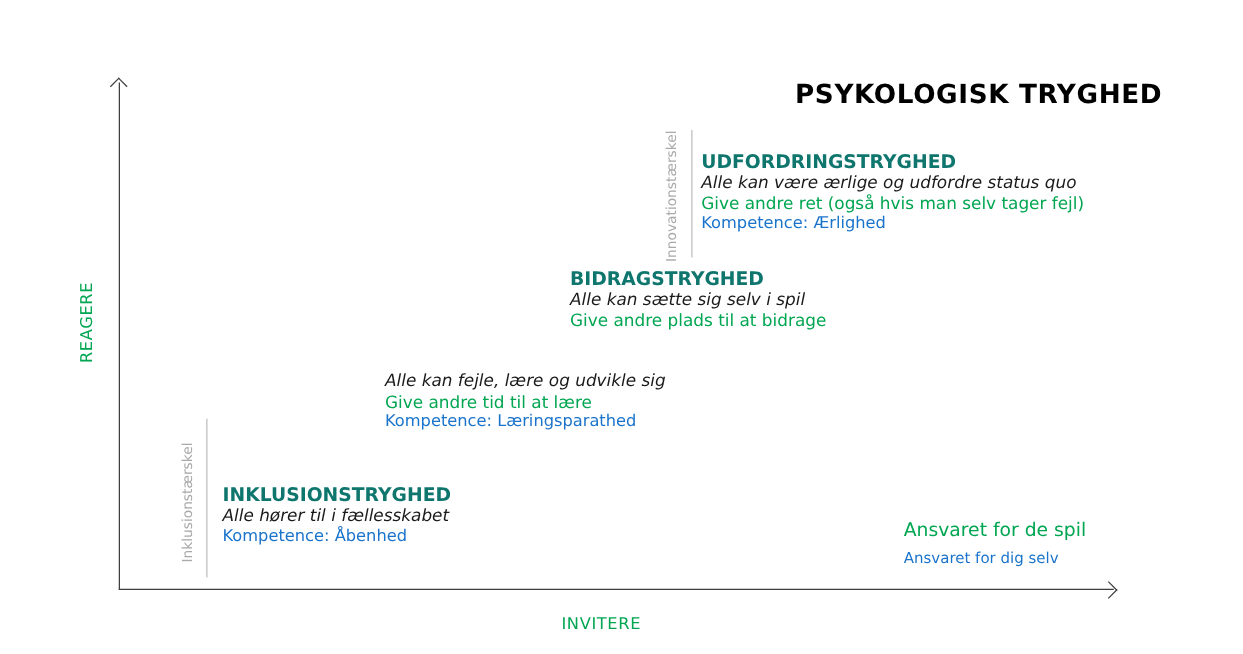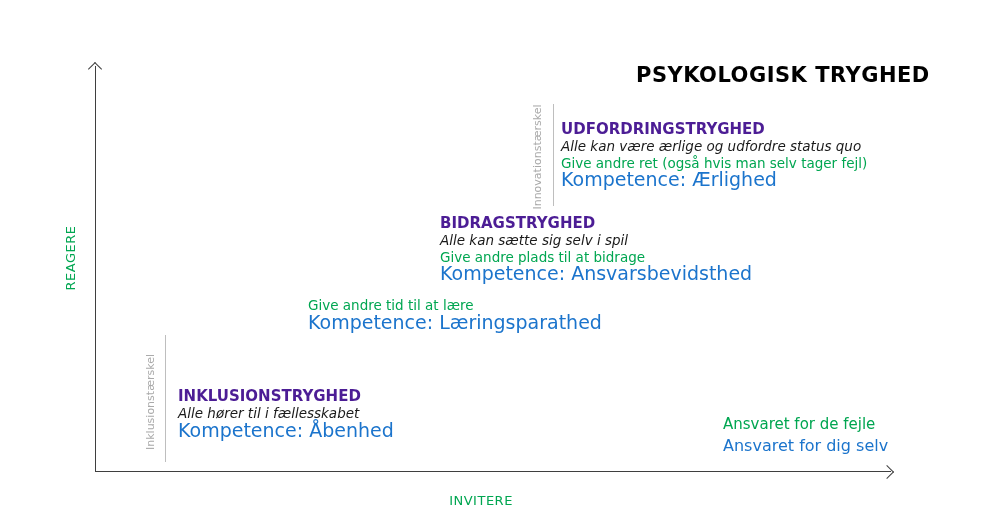--- a/index.html
+++ b/index.html
@@ -45,32 +45,32 @@
   .threshold-line.innovation{left:553px;top:104px;height:102px;}
   .threshold-label{
     position:absolute;
     transform:translate(-50%,-50%) rotate(-90deg);
     color:var(--gray-text);font-size:11px;white-space:nowrap;
   }
   .threshold-label.inklusion{left:150px;top:402px;}
   .threshold-label.innovation{left:537px;top:157px;}
   
   .stage{position:absolute;white-space:nowrap;}
-  .stage .stage-title{font-size:15px;font-weight:bold;color:#4c1d95;line-height:18px;}
+  .stage .stage-title{font-size:15px;font-weight:bold;color:#0f766e;line-height:18px;}
   .stage .stage-desc{font-size:13.5px;font-style:italic;color:#1a1a1a;line-height:16.5px;}
   .stage .stage-give{font-size:13.5px;color:var(--green);line-height:16.5px;}
-  .stage .stage-komp{font-size:19px;color:var(--blue);line-height:16.5px;}
+  .stage .stage-komp{font-size:13px;color:var(--blue);line-height:16.5px;}
   .stage.s0{left:178px;top:387px;}
   .stage.s1{left:308px;top:297px;}
-  .stage.s2{left:440px;top:214px;}
+  .stage.s2{left:456px;top:214px;}
   .stage.s3{left:561px;top:120px;}
   
   .legend{position:absolute;left:723px;top:413px;white-space:nowrap;}
   .legend .legend-others{color:var(--green);font-size:15px;line-height:22px;}
-  .legend .legend-self{color:var(--blue);font-size:16px;line-height:22px;}
+  .legend .legend-self{color:var(--blue);font-size:12px;line-height:22px;}
 </style>
 </head>
 <body>
 
 <div class="canvas">
 
   <div class="main-title">PSYKOLOGISK TRYGHED</div>
 
   <div class="v-axis"></div>
   <div class="chevron up"></div>
@@ -86,36 +86,36 @@
   <div class="threshold-line innovation"></div>
   <div class="threshold-label innovation">Innovationstærskel</div>
 
   <div class="stage s0">
     <div class="stage-title">INKLUSIONSTRYGHED</div>
     <div class="stage-desc">Alle hører til i fællesskabet</div>
     <div class="stage-komp">Kompetence: Åbenhed</div>
   </div>
 
   <div class="stage s1">
+    <div class="stage-desc">Alle kan fejle, lære og udvikle sig</div>
     <div class="stage-give">Give andre tid til at lære</div>
     <div class="stage-komp">Kompetence: Læringsparathed</div>
   </div>
 
   <div class="stage s2">
     <div class="stage-title">BIDRAGSTRYGHED</div>
     <div class="stage-desc">Alle kan sætte sig selv i spil</div>
     <div class="stage-give">Give andre plads til at bidrage</div>
-    <div class="stage-komp">Kompetence: Ansvarsbevidsthed</div>
   </div>
 
   <div class="stage s3">
     <div class="stage-title">UDFORDRINGSTRYGHED</div>
     <div class="stage-desc">Alle kan være ærlige og udfordre status quo</div>
     <div class="stage-give">Give andre ret (også hvis man selv tager fejl)</div>
     <div class="stage-komp">Kompetence: Ærlighed</div>
   </div>
 
   <div class="legend">
-    <div class="legend-others">Ansvaret for de fejle</div>
+    <div class="legend-others">Ansvaret for de spil</div>
     <div class="legend-self">Ansvaret for dig selv</div>
   </div>
 
 </div>
 
 </body></html>

